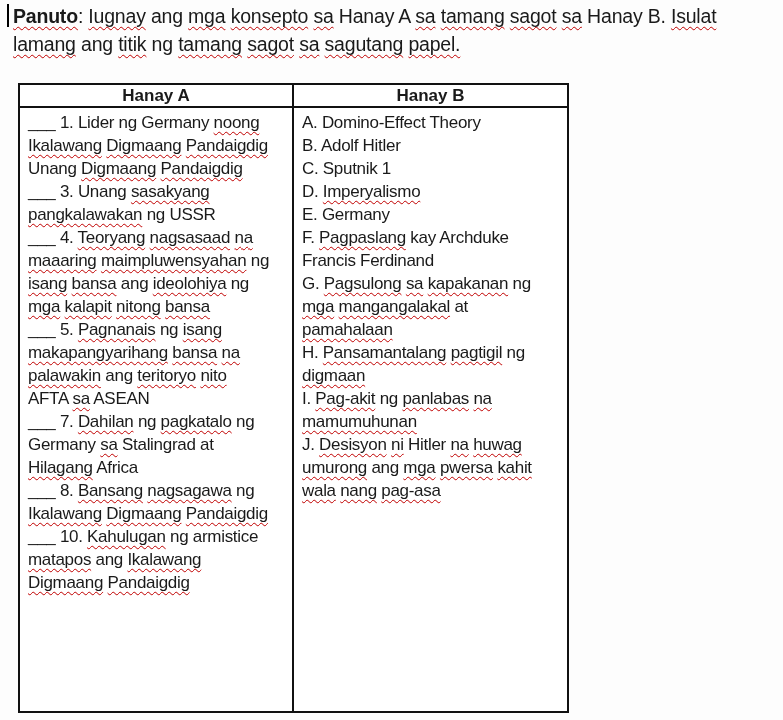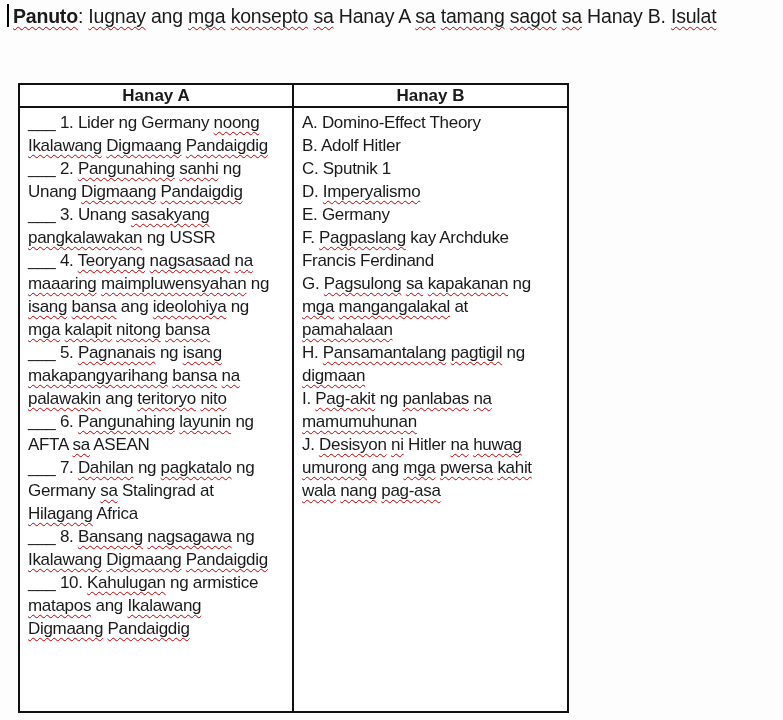--- a/index.html
+++ b/index.html
@@ -75,51 +75,50 @@
 </style>
 </head>
 <body>
 
 <div class="page">
 
   <div class="cursor"></div>
 
   <div class="instructions">
       <div class="line"><span class="sp b">Panuto</span>: <span class="sp">Iugnay</span> ang <span class="sp">mga</span> <span class="sp">konsepto</span> <span class="sp">sa</span> Hanay A <span class="sp">sa</span> <span class="sp">tamang</span> <span class="sp">sagot</span> <span class="sp">sa</span> Hanay B. <span class="sp">Isulat</span></div>
+      <div class="line"><span class="sp">lamang</span> ang <span class="sp">titik</span> ng <span class="sp">tamang</span> <span class="sp">sagot</span> <span class="sp">sa</span> <span class="sp">sagutang</span> <span class="sp">papel.</span></div>
     </div>
 
   <div class="tbl">
     <div class="th cola">Hanay A</div>
     <div class="th">Hanay B</div>
     <div class="cell cola">
         <div>
           <div class="line">___ 1. Lider ng Germany <span class="sp">noong</span></div>
           <div class="line"><span class="sp">Ikalawang</span> <span class="sp">Digmaang</span> <span class="sp">Pandaigdig</span></div>
         </div>
         <div>
-          <div class="line">___ 2. <span class="sp">Pangunahing</span> <span class="sp">sanhi</span> ng</div>
           <div class="line">Unang <span class="sp">Digmaang</span> <span class="sp">Pandaigdig</span></div>
         </div>
         <div>
           <div class="line">___ 3. Unang <span class="sp">sasakyang</span></div>
           <div class="line"><span class="sp">pangkalawakan</span> ng USSR</div>
         </div>
         <div>
           <div class="line">___ 4. <span class="sp">Teoryang</span> <span class="sp">nagsasaad</span> <span class="sp">na</span></div>
           <div class="line"><span class="sp">maaaring</span> <span class="sp">maimpluwensyahan</span> ng</div>
           <div class="line"><span class="sp">isang</span> <span class="sp">bansa</span> ang <span class="sp">ideolohiya</span> ng</div>
           <div class="line"><span class="sp">mga</span> <span class="sp">kalapit</span> <span class="sp">nitong</span> <span class="sp">bansa</span></div>
         </div>
         <div>
           <div class="line">___ 5. <span class="sp">Pagnanais</span> ng <span class="sp">isang</span></div>
           <div class="line"><span class="sp">makapangyarihang</span> <span class="sp">bansa</span> <span class="sp">na</span></div>
           <div class="line"><span class="sp">palawakin</span> ang <span class="sp">teritoryo</span> <span class="sp">nito</span></div>
         </div>
         <div>
-          <div class="line">___ 6. <span class="sp">Pangunahing</span> <span class="sp">layunin</span> ng</div>
           <div class="line">AFTA <span class="sp">sa</span> ASEAN</div>
         </div>
         <div>
           <div class="line">___ 7. <span class="sp">Dahilan</span> ng <span class="sp">pagkatalo</span> ng</div>
           <div class="line">Germany <span class="sp">sa</span> Stalingrad at</div>
           <div class="line"><span class="sp">Hilagang</span> Africa</div>
         </div>
         <div>
           <div class="line">___ 8. <span class="sp">Bansang</span> <span class="sp">nagsagawa</span> ng</div>
           <div class="line"><span class="sp">Ikalawang</span> <span class="sp">Digmaang</span> <span class="sp">Pandaigdig</span></div>

